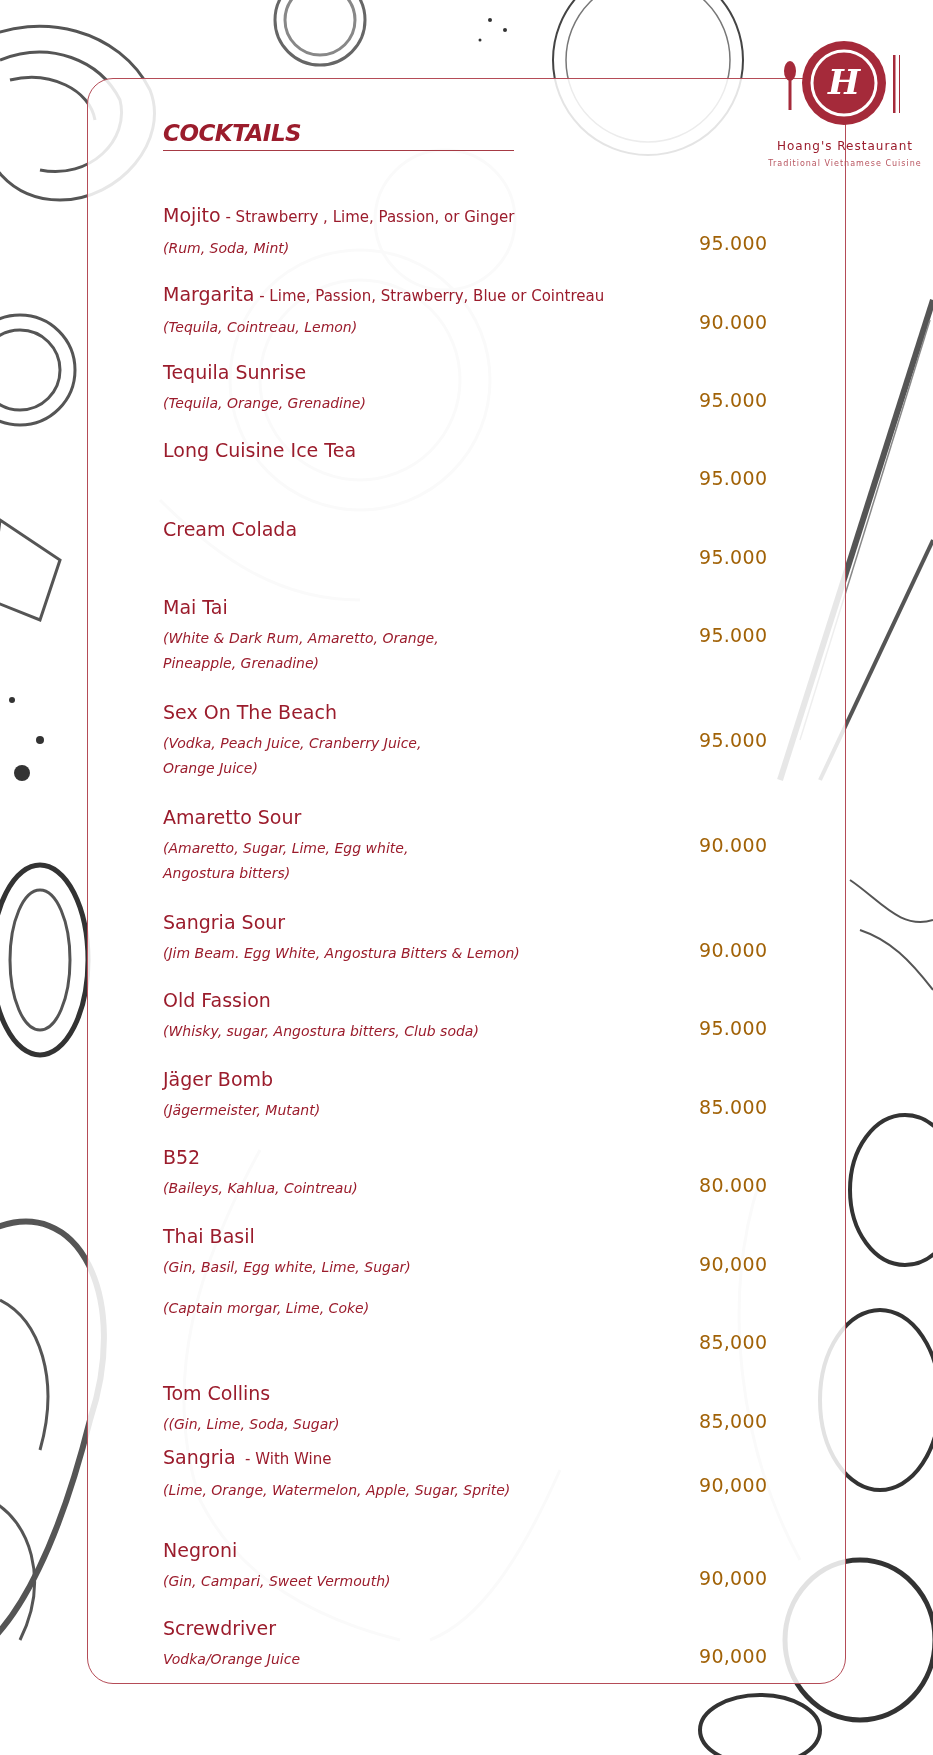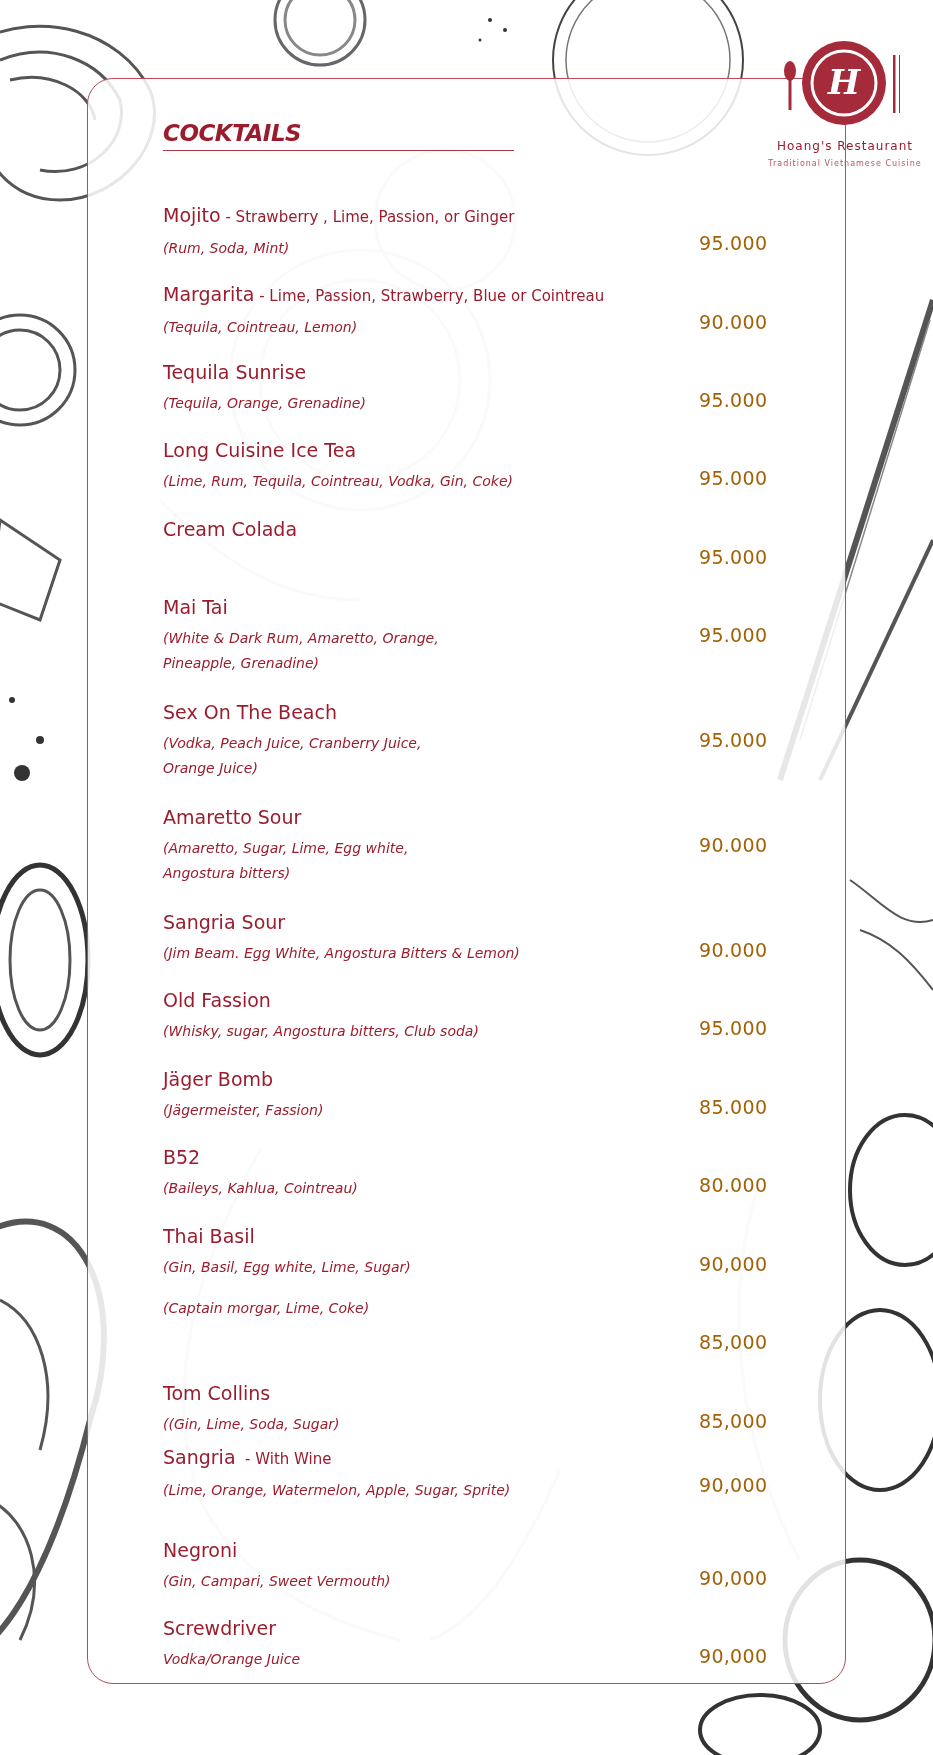--- a/index.html
+++ b/index.html
@@ -130,21 +130,20 @@
   <div class="desc">(Tequila, Cointreau, Lemon)</div>
   <div class="price">90.000</div>
 </div>
 <div class="item" style="top:354px">
   <div class="name"><span>Tequila Sunrise</span></div>
   <div class="desc">(Tequila, Orange, Grenadine)</div>
   <div class="price">95.000</div>
 </div>
 <div class="item" style="top:432px">
   <div class="name"><span>Long Cuisine Ice Tea</span></div>
-  <div class="desc">(Lime, Rum, Tequila, Cointreau, Vodka, Gin, Coke)</div>
   <div class="price">95.000</div>
 </div>
 <div class="item" style="top:511px">
   <div class="name"><span>Cream Colada</span></div>
   <div class="price">95.000</div>
 </div>
 <div class="item" style="top:589px">
   <div class="name"><span>Mai Tai</span></div>
   <div class="desc">(White &amp; Dark Rum, Amaretto, Orange,
 Pineapple, Grenadine)</div>
@@ -167,21 +166,21 @@
   <div class="desc">(Jim Beam. Egg White, Angostura Bitters &amp; Lemon)</div>
   <div class="price">90.000</div>
 </div>
 <div class="item" style="top:982px">
   <div class="name"><span>Old Fassion</span></div>
   <div class="desc">(Whisky, sugar, Angostura bitters, Club soda)</div>
   <div class="price">95.000</div>
 </div>
 <div class="item" style="top:1061px">
   <div class="name"><span>Jäger Bomb</span></div>
-  <div class="desc">(Jägermeister, Fassion)</div>
+  <div class="desc">(Jägermeister, Mutant)</div>
   <div class="price">85.000</div>
 </div>
 <div class="item" style="top:1139px">
   <div class="name"><span>B52</span></div>
   <div class="desc">(Baileys, Kahlua, Cointreau)</div>
   <div class="price">80.000</div>
 </div>
 <div class="item" style="top:1218px">
   <div class="name"><span>Thai Basil</span></div>
   <div class="desc">(Gin, Basil, Egg white, Lime, Sugar)</div>

